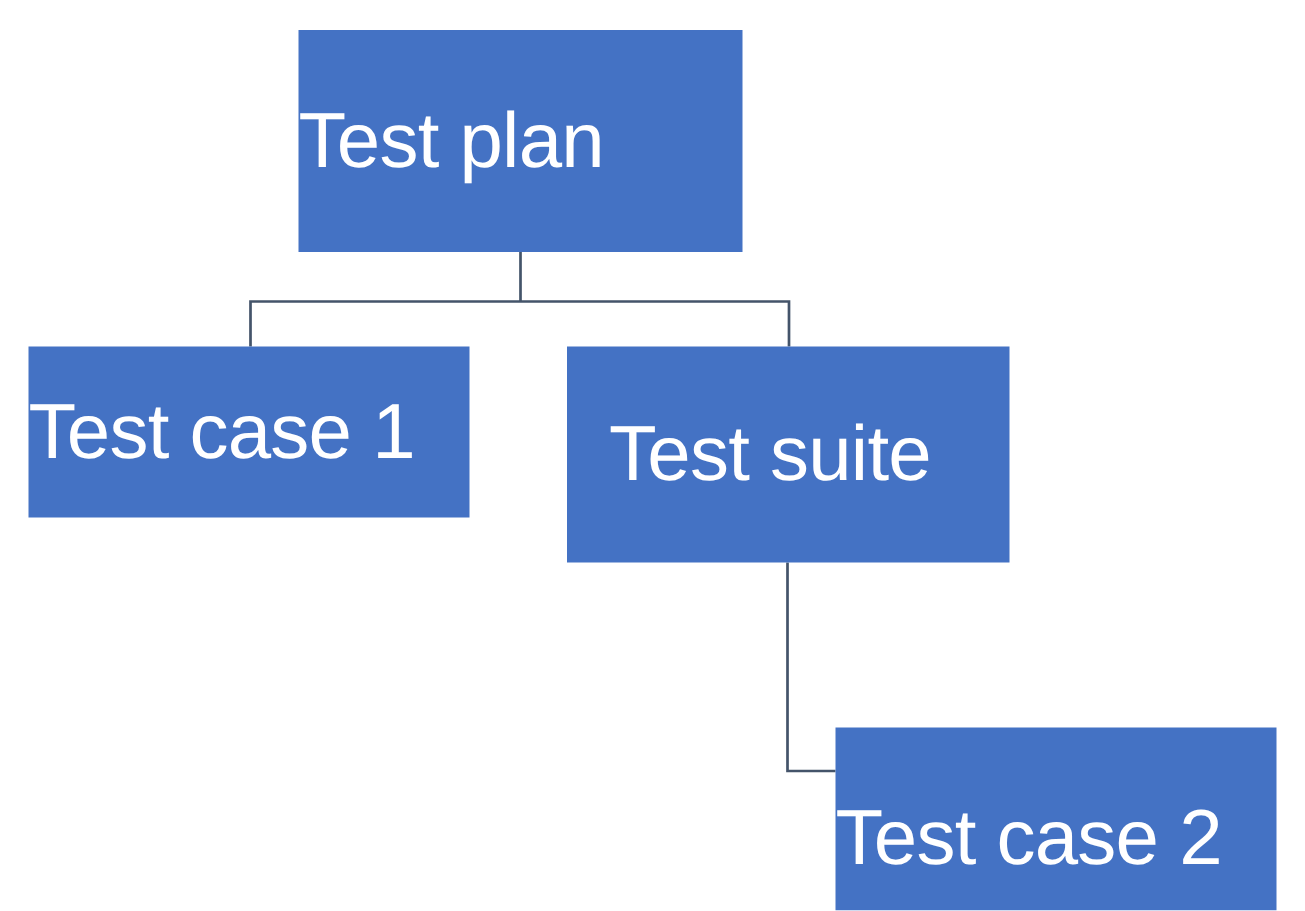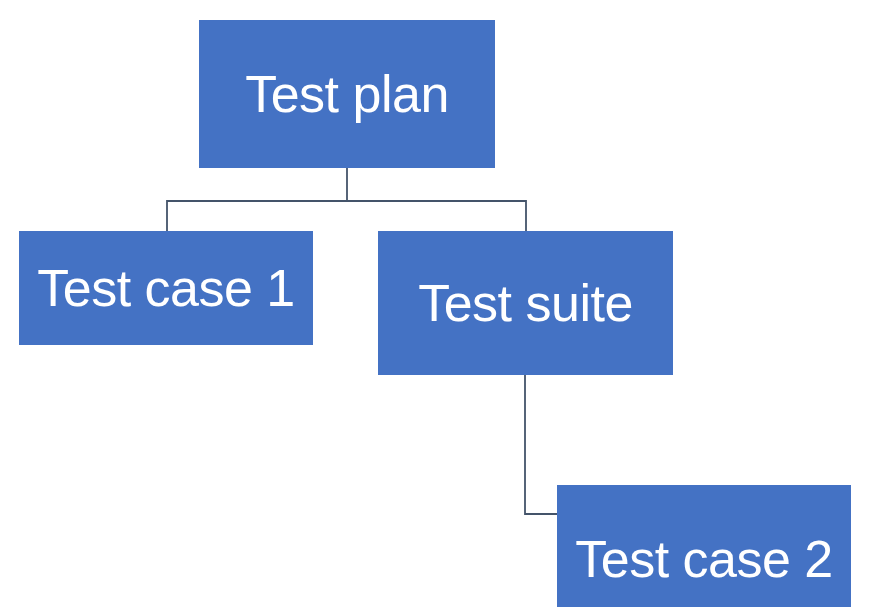--- a/index.html
+++ b/index.html
@@ -25,29 +25,29 @@
     left: 0; top: 0;
     width: 870px;
     height: 607px;
   }
   .node {
     position: absolute;
     background: var(--node-fill);
     color: var(--node-text);
     display: flex;
     align-items: center;
-    justify-content: center;
+    justify-content: flex-start;
     font-size: 52px;
     line-height: 1;
     white-space: nowrap;
     letter-spacing: -0.5px;
   }
   .node-test-plan   { left: 199px; top:  20px; width: 296px; height: 148px; }
   .node-test-case-1 { left:  19px; top: 231px; width: 294px; height: 114px; }
-  .node-test-suite  { left: 378px; top: 231px; width: 295px; height: 144px; }
+  .node-test-suite  { left: 378px; top: 231px; width: 295px; height: 144px; padding-left: 28px; }
   .node-test-case-2 { left: 557px; top: 441px; width: 294px; height: 148px; margin-top: 44px; }
 </style>
 </head>
 <body>
 
 <div class="canvas">
 
   <svg class="connector-layer" viewBox="0 0 870 607" fill="none">
     <path d="M347 168 L347 201" stroke="var(--connector)" stroke-width="1.8"></path>
     <path d="M167 231 L167 201 L526 201 L526 231" stroke="var(--connector)" stroke-width="1.8"></path>

